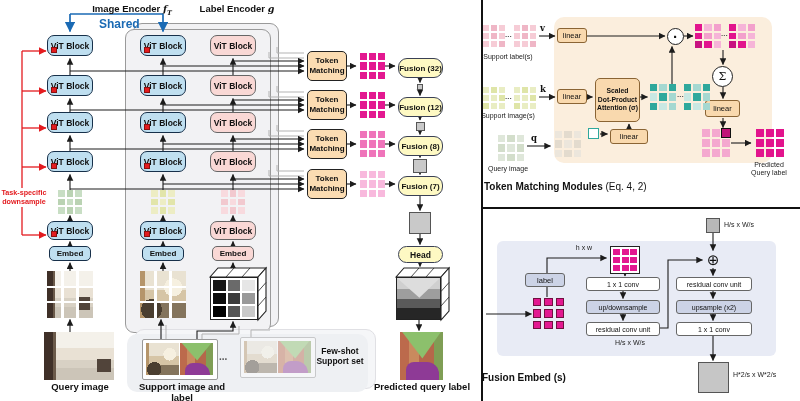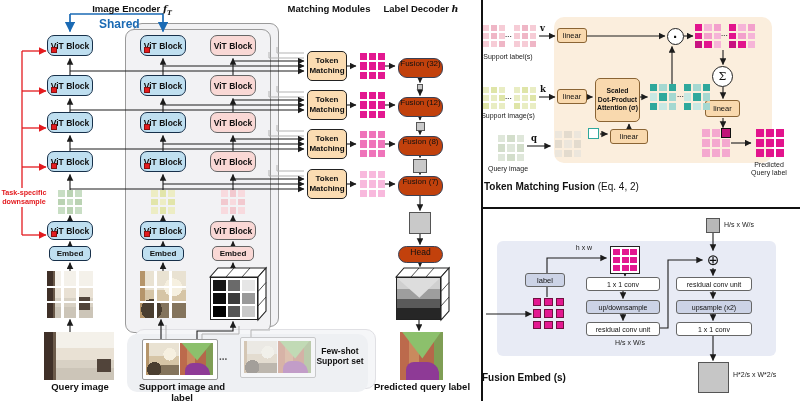--- a/index.html
+++ b/index.html
@@ -41,21 +41,21 @@
   .tpr i{background:#e2148d}
   .tkb{background:#fff;border:1.2px solid #222;padding:2px;gap:2px}
   .tkb i:nth-child(1){background:#181818}.tkb i:nth-child(2){background:#6a6a6a}.tkb i:nth-child(3){background:#e6e6e6}
   .tkb i:nth-child(4){background:#0c0c0c}.tkb i:nth-child(5){background:#3c3c3c}.tkb i:nth-child(6){background:#999}
   .tkb i:nth-child(7){background:#000}.tkb i:nth-child(8){background:#555}.tkb i:nth-child(9){background:#c9c9c9}
   .tsold{background:#fff;border:1.3px solid #222;padding:2px;gap:1.5px}
   .tsold i{background:#e31890}
   .tcel{gap:3px}
   .tcel i{background:#e31890;border:1px solid #71103f;box-sizing:border-box}
   .tm{position:absolute;left:307px;width:40px;height:30px;background:#fbdcb2;border:1.2px solid #222;border-radius:5px;display:flex;align-items:center;justify-content:center;text-align:center;font-size:8px;font-weight:700;line-height:1.2;z-index:2;box-sizing:border-box}
-  .fus{position:absolute;left:398px;width:45px;height:20px;background:#c2410c;border:1.3px solid #3a4055;border-radius:9px;display:flex;justify-content:center;font-size:8px;font-weight:400;z-index:2;box-sizing:border-box}
+  .fus{position:absolute;left:398px;width:45px;height:20px;background:#fef9c3;border:1.3px solid #3a4055;border-radius:9px;display:flex;align-items:center;justify-content:center;font-size:8px;font-weight:700;z-index:2;box-sizing:border-box}
   .gsq{position:absolute;background:#c9c9c9;border:1px solid #555;box-sizing:border-box;z-index:2}
   .cap{position:absolute;font-size:9.5px;font-weight:700;text-align:center;z-index:3;line-height:1.15}
   .hdr{position:absolute;font-size:9.5px;font-weight:700;text-align:center;z-index:3;width:120px}
   .ser{font-family:"DejaVu Serif",serif;font-style:italic}
   .hdr sub{font-size:6.5px}
   .lbl7{position:absolute;font-size:7px;color:#222;text-align:center;z-index:3;line-height:1.2}
   .sym{position:absolute;font-family:"DejaVu Serif",serif;font-weight:700;font-size:8.5px;z-index:3}
   .lin{position:absolute;background:#f9d9ae;border:1.1px solid #8a6434;border-radius:3px;display:flex;align-items:center;justify-content:center;font-size:7.5px;z-index:2;box-sizing:border-box}
   .att{position:absolute;background:#f9d9ae;border:1.4px solid #8a6434;border-radius:5px;display:flex;flex-direction:column;align-items:center;justify-content:center;font-size:6.8px;font-weight:700;line-height:1.3;z-index:2;box-sizing:border-box;text-align:center}
   .circ{position:absolute;background:#fff;border:1.2px solid #222;border-radius:50%;display:flex;align-items:center;justify-content:center;z-index:2;box-sizing:border-box}
@@ -234,22 +234,21 @@
         <path d="M258,291.5 L266,282.5"></path>
         <path d="M258,306 L266,297"></path>
       <path d="M411,277 L419,268"></path>
         <path d="M426,277 L434,268"></path>
         <path d="M441,291.5 L449,282.5"></path>
         <path d="M441,306 L449,297"></path>
     </g>
   </svg>
 
   <div class="hdr" style="left:72px;top:3px"><span>Image Encoder</span> <span class="ser">f</span><sub class="ser">T</sub></div>
-  <div class="hdr" style="left:269px;top:3px"><span>Matching Modules</span></div>
-  <div class="hdr" style="left:361px;top:3px"><span>Label Decoder</span> <span class="ser">h</span></div>
+  <div class="hdr" style="left:177px;top:3px"><span>Label Encoder</span> <span class="ser">g</span></div>
   <div class="blue-note" style="left:99px;top:17px">Shared</div>
   <div class="red-note" style="left:0px;top:188px;width:48px">
       <div>Task-specific</div>
       <div>downsample</div>
     </div>
 
   <div class="vit" style="left:47px;top:35px">
       <i class="rsq"></i>
       <span>ViT Block</span>
     </div>
@@ -628,21 +627,21 @@
       <i></i>
       <i></i>
       <i></i>
       <i></i>
       <i></i>
     </div>
   <div class="lbl7" style="left:740px;top:161px;width:58px">
       <div>Predicted</div>
       <div>Query label</div>
     </div>
-  <div class="capR" style="left:484px;top:181px"><b>Token Matching Fusion</b> <span>(Eq. 4, 2)</span></div>
+  <div class="capR" style="left:484px;top:181px"><b>Token Matching Modules</b> <span>(Eq. 4, 2)</span></div>
 
   <div class="gsq" style="left:706px;top:218px;width:14px;height:15px;background:#b8b8b8"></div>
   <div class="lbl7" style="left:724px;top:221px;width:44px;text-align:left">H/s x W/s</div>
   <div class="circ" style="left:705px;top:252px;width:16px;height:16px;border:none;background:transparent;font-size:15px">
       <span>⊕</span>
     </div>
   <div class="lbl7" style="left:572px;top:244px;width:24px">h x w</div>
   <div class="tok tsold" style="left:610px;top:246px;width:30px;height:28px">
       <i></i>
       <i></i>

